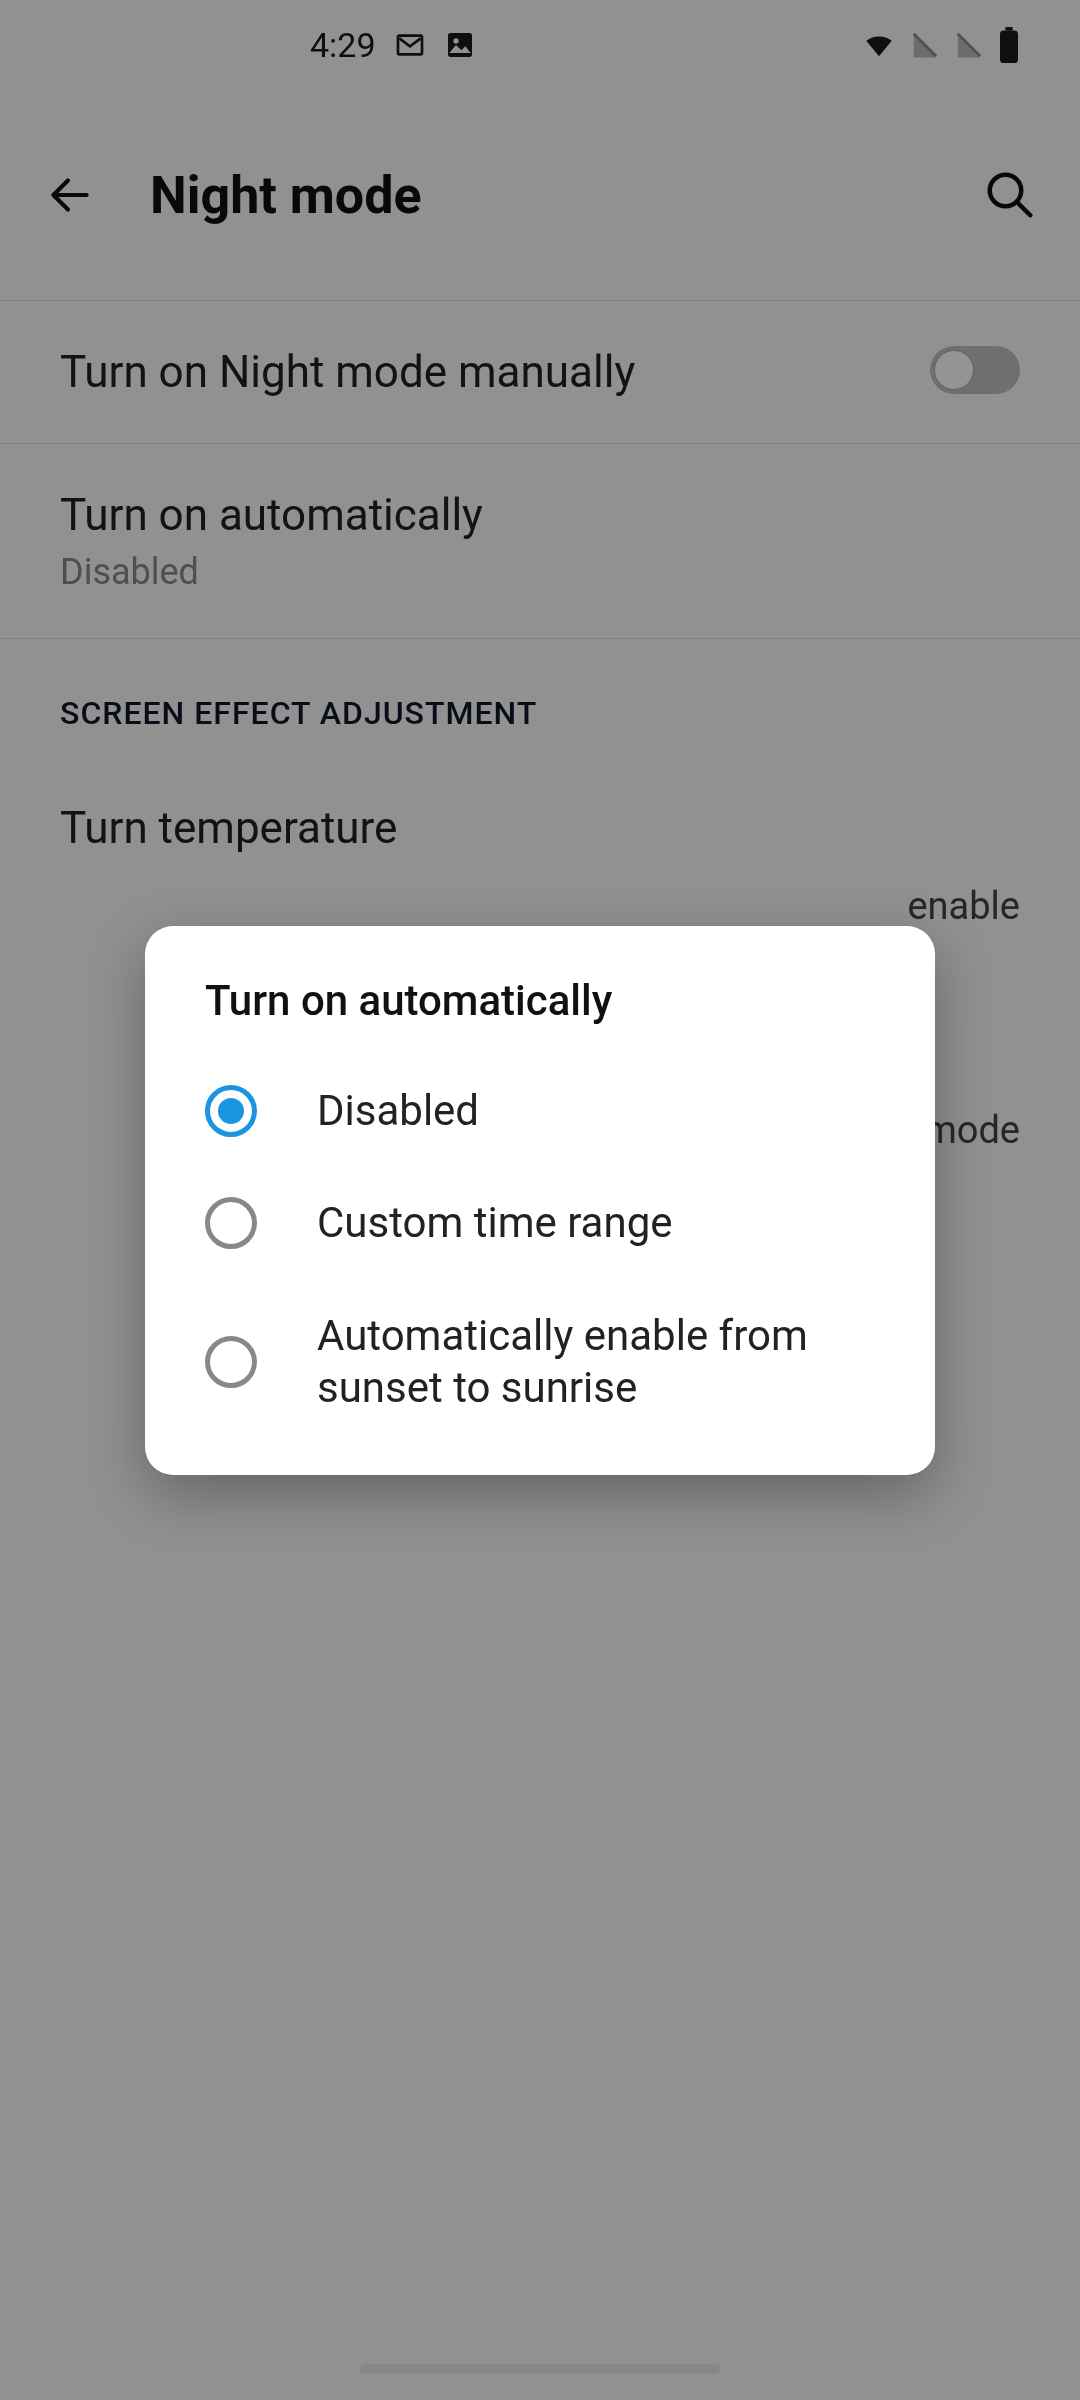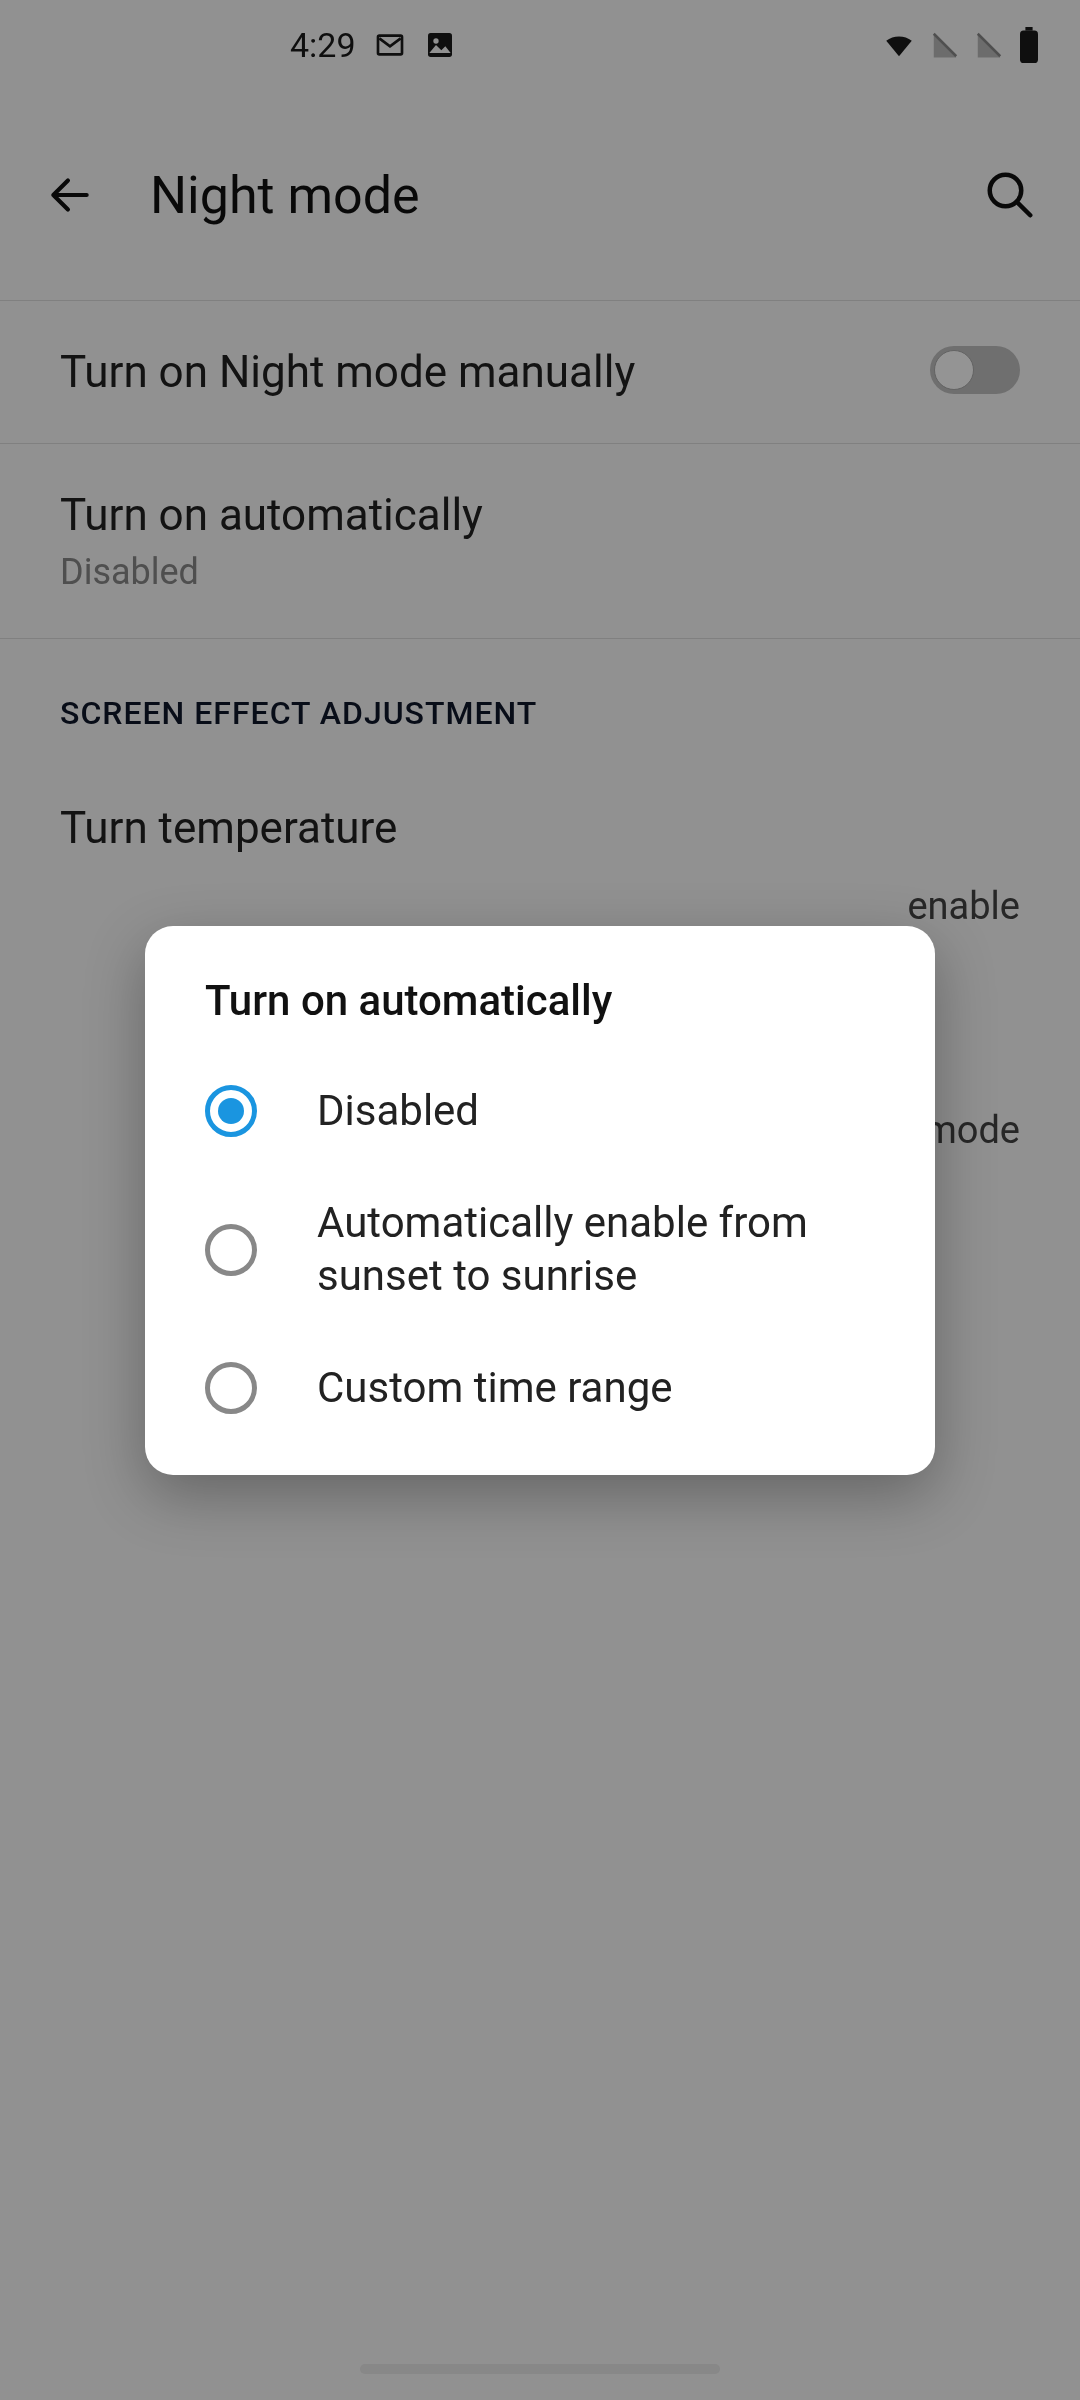--- a/index.html
+++ b/index.html
@@ -1,28 +1,28 @@
 <!DOCTYPE html>
 <html><head>
 <meta charset="utf-8">
 <style>
   * { margin: 0; padding: 0; box-sizing: border-box; }
   html, body { width: 1080px; height: 2400px; overflow: hidden; font-family: Roboto, -apple-system, sans-serif; }
   body { background: #fafafa; position: relative; }
 
   
-  .status-bar { height: 90px; display: flex; align-items: center; justify-content: space-between; padding: 0 40px; font-size: 34px; color: #1a1a1a; }
+  .status-bar { height: 90px; display: flex; align-items: center; justify-content: space-between; padding: 0 60px; font-size: 34px; color: #1a1a1a; }
   .status-left { display: flex; align-items: center; gap: 18px; margin-left: 250px; }
   .status-right { display: flex; align-items: center; gap: 14px; }
   .status-icon { display: inline-flex; align-items: center; justify-content: center; }
 
   
   .header { height: 210px; display: flex; align-items: center; padding: 0 40px; gap: 50px; }
   .back-btn { width: 60px; height: 60px; display: flex; align-items: center; justify-content: center; }
-  .page-title { font-size: 52px; font-weight: 400; color: #111; flex: 1; }
+  .page-title { font-size: 52px; font-weight: 700; color: #111; flex: 1; }
   .search-btn { width: 60px; height: 60px; display: flex; align-items: center; justify-content: center; }
 
   .divider { height: 1px; background: #ddd; }
 
   
   .row { padding: 45px 60px; display: flex; }
   .row-body { flex: 1; }
   .row-title { font-size: 44px; color: #222; }
   .row-sub { font-size: 36px; color: #888; margin-top: 10px; }
 
@@ -144,23 +144,23 @@
   <div class="dialog">
     <div class="dialog-title">Turn on automatically</div>
 
     <div class="option">
       <div class="radio selected"></div>
       <div class="option-label">Disabled</div>
     </div>
 
     <div class="option">
       <div class="radio"></div>
-      <div class="option-label">Automatically enable from sunset to sunrise</div>
+      <div class="option-label">Custom time range</div>
     </div>
 
     <div class="option">
       <div class="radio"></div>
-      <div class="option-label">Custom time range</div>
+      <div class="option-label">Automatically enable from sunset to sunrise</div>
     </div>
   </div>
 </div>
 
 <div class="gesture-bar"></div>
 
 </body></html>

